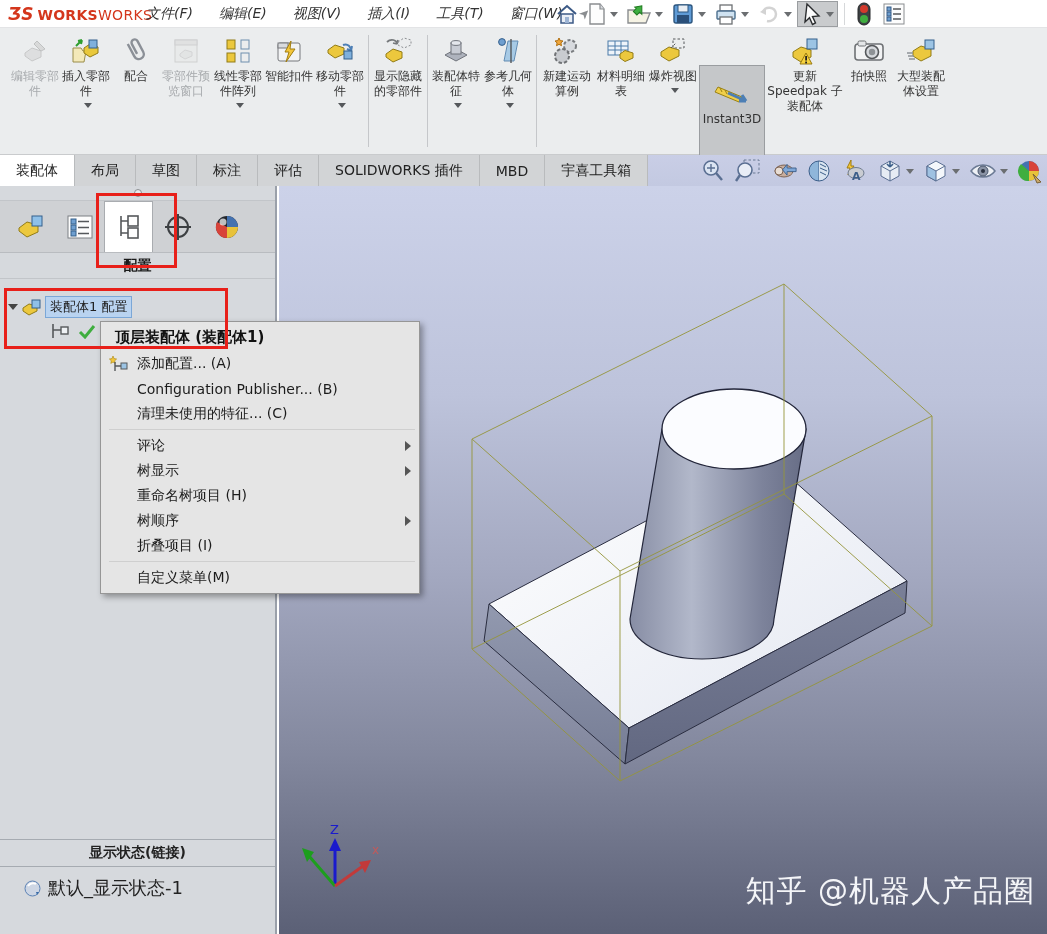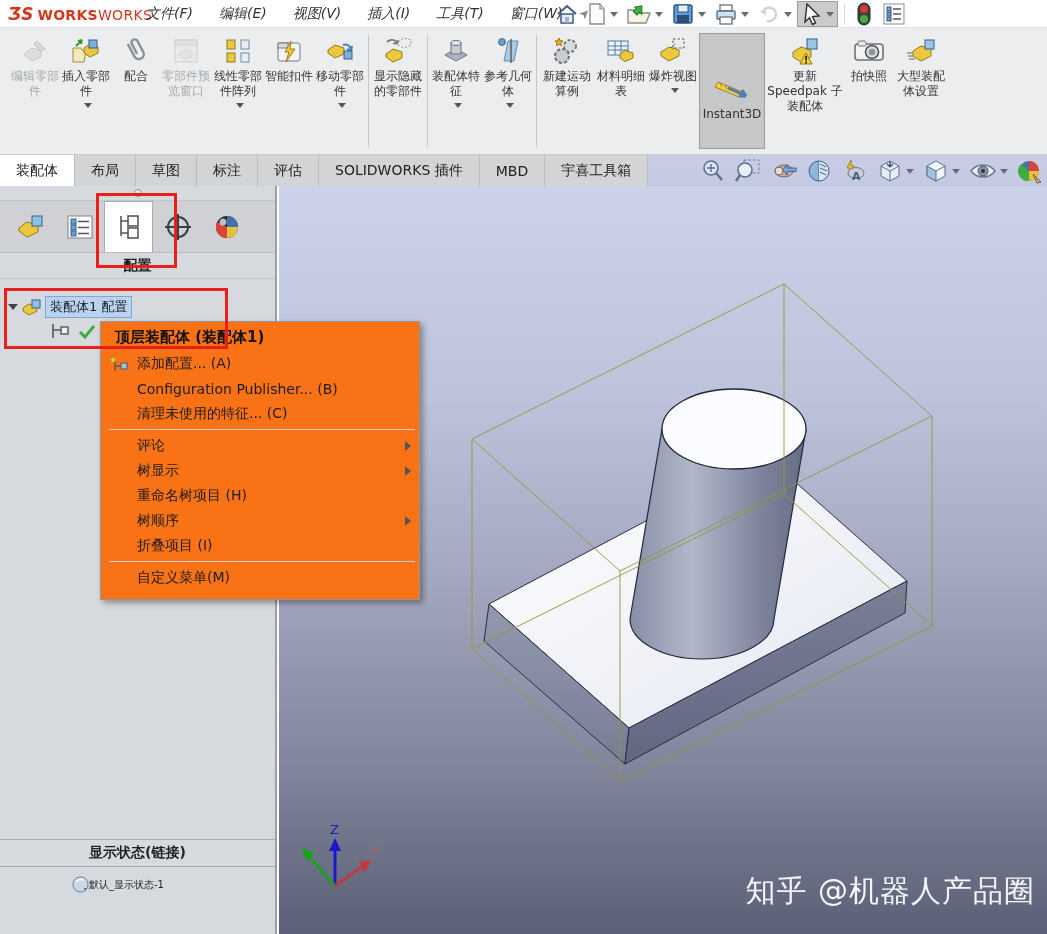--- a/index.html
+++ b/index.html
@@ -22,21 +22,21 @@
   .dda { width:0; height:0; border-left:4px solid transparent; border-right:4px solid transparent; border-top:5px solid #6b6e71; margin-left:3px; }
   .qsep { width:1px; height:22px; background:#d6d8da; margin:0 4px; }
 
   
   .cmdbar { position:absolute; left:0; top:28px; width:1047px; height:127px; background:#ebedee; border-bottom:1px solid #c9cbcd; display:flex; align-items:flex-start; padding:5px 0 0 10px; }
   .cmdbtn { display:flex; flex-direction:column; align-items:center; padding-top:2px; }
   .cmdbtn .cicon { height:32px; display:flex; align-items:center; justify-content:center; }
   .cmdbtn .clbl { font-size:12px; line-height:15px; text-align:center; color:#333; margin-top:2px; }
   .cmdbtn.disabled .clbl { color:#a7aaad; }
   .cmdbtn.disabled svg { opacity:.4; filter:grayscale(1); }
-  .cmdbtn.active { background:#c5c7c9; border:1px solid #9a9da0; height:116px; justify-content:center; padding-top:12px; }
+  .cmdbtn.active { background:#c5c7c9; border:1px solid #9a9da0; height:116px; justify-content:flex-start; padding-top:12px;margin-top:32px; }
   .cmdbtn .dda { margin-top:4px; border-top-color:#55585b; }
   .vsep { width:1px; background:#c5c7ca; height:112px; margin:2px 2px 0 2px; flex:none; }
 
   
   .tabrow { position:absolute; left:0; top:155px; width:1047px; height:31px; background:linear-gradient(180deg,#c9cee6,#c3c9e1); display:flex; align-items:stretch; }
   .rtab { background:#d2d4d6; border-right:1px solid #b9bbbd; font-size:14px; color:#222; display:flex; align-items:center; padding:0 16px; }
   .rtab.active { background:#ffffff; font-weight:400; }
   .headsup { position:absolute; right:4px; top:2px; height:28px; display:flex; align-items:center; gap:9px; }
   .hicon { display:flex; align-items:center; }
 
@@ -49,29 +49,29 @@
   .ptab { width:49px; display:flex; align-items:center; justify-content:center; }
   .ptab.active { background:#ffffff; border:1px solid #a9acb0; border-bottom:none; }
   .pheader { height:26px; display:flex; align-items:center; justify-content:center; font-size:14px; font-weight:700; color:#1a1a1a; border-bottom:1px solid #c2c5c9; }
   .ptree { padding:16px 0 0 6px; }
   .trow { height:24px; display:flex; align-items:center; font-size:13px; }
   .texp { width:0; height:0; border-left:5px solid transparent; border-right:5px solid transparent; border-top:6px solid #444; margin:0 4px 0 2px; }
   .tsel { background:#b9d3f0; border:1px solid #7ba7d7; padding:1px 4px; margin-left:4px; }
   .trow.sub { padding-left:44px; gap:8px; }
   .pbottom { position:absolute; left:0; right:0; top:653px; border-top:1px solid #a6abb1; }
   .ds-header { height:27px; background:#d6d9dd; border-bottom:1px solid #a6abb1; display:flex; align-items:center; justify-content:center; font-size:14px; font-weight:700; }
-  .ds-item { display:flex; align-items:center; padding:9px 0 0 24px; font-size:10px; color:#222;margin-left:48px; }
+  .ds-item { display:flex; align-items:center; gap:7px; padding:9px 0 0 24px; font-size:18px; color:#222; }
 
   
   .viewport { position:absolute; left:279px; top:0; width:768px; height:748px; background:linear-gradient(180deg,#ccd2e9 0%,#bdc3db 28%,#a3a8c0 52%,#83889e 76%,#5b6076 100%); overflow:hidden; }
   .scene { position:absolute; left:0; top:0; width:768px; height:748px; }
   .watermark { position:absolute; right:12px; bottom:22px; font-size:30px; color:#f4f5f8; letter-spacing:1px; }
 
   
-  .ctxmenu { position:absolute; left:100px; top:321px; width:320px; background:#f97316; border:1px solid #969696; box-shadow:3px 3px 6px rgba(0,0,0,.35); z-index:50; padding-bottom:9px; }
+  .ctxmenu { position:absolute; left:100px; top:321px; width:320px; background:#e5e5e5; border:1px solid #969696; box-shadow:3px 3px 6px rgba(0,0,0,.35); z-index:50; padding-bottom:3px; }
   .ctx-title { font-size:15px; font-weight:700; color:#111; padding:6px 10px 4px 14px; }
   .mi { height:25px; display:flex; align-items:center; position:relative; padding-left:36px; font-size:14px; color:#1c1c1c; }
   .mi .mi-icon { position:absolute; left:8px; top:3px; }
   .mi .mi-arrow { position:absolute; right:8px; width:0; height:0; border-top:5px solid transparent; border-bottom:5px solid transparent; border-left:6px solid #555; }
   .msep { height:1px; background:#cfcfcf; margin:3px 4px 3px 8px; }
 
   
   .redbox { position:absolute; border:3px solid #e8201a; z-index:60; }
   .redbox.a { left:96px; top:193px; width:81px; height:75px; }
   .redbox.b { left:4px; top:288px; width:224px; height:61px; }

